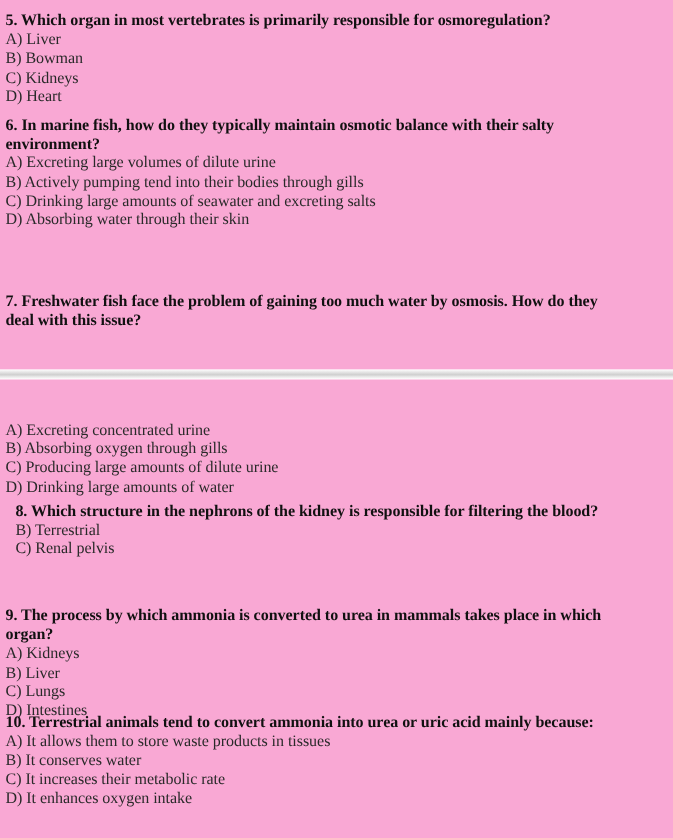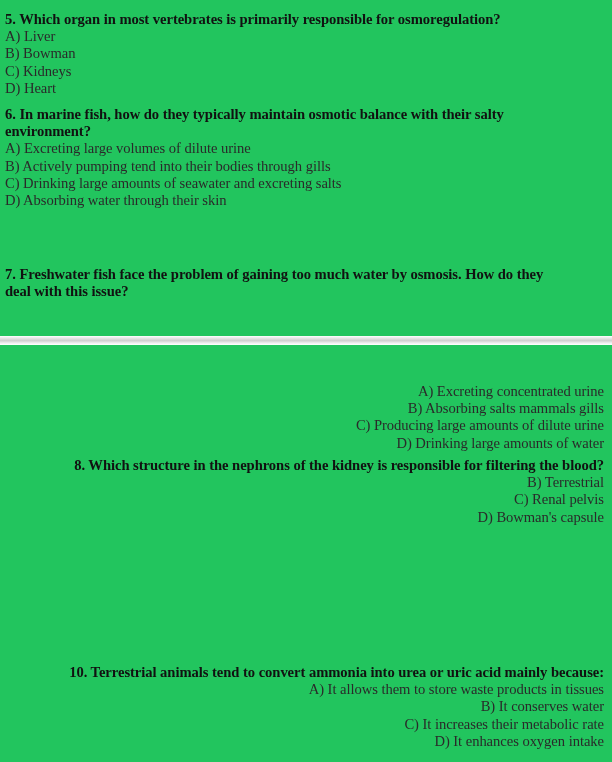--- a/index.html
+++ b/index.html
@@ -22,27 +22,27 @@
     inset: 0;
     width: 612px;
     height: 762px;
   }
 
   
   .pane {
     position: absolute;
     left: 0;
     width: 612px;
-    background: #22c55e;
+    background: #f9a8d4;
     box-sizing: border-box;
     padding-left: 5px;
     padding-right: 8px;
   }
   .pane-top    { top: 0px;   height: 336px; }
-  .pane-bottom { top: 345px; height: 417px; text-align: right; }
+  .pane-bottom { top: 345px; height: 417px; }
 
   
   .page-break {
     position: absolute;
     left: 0;
     top: 336px;
     width: 612px;
     height: 9px;
     background: linear-gradient(to bottom,
         #ffffff 0%,
@@ -76,21 +76,21 @@
   
   .grp { position: absolute; left: 5px; right: 8px; }
 
   #grp-q5  { top: 11px; }
   #grp-q6  { top: 106px; }
   #grp-q7  { top: 266px; }
 
   #grp-q7opts { top: 38px; }
   #grp-q8     { top: 112px; margin-left: 9px; }
   #grp-q9     { top: 207px; }
-  #grp-q10    { top: 319px; }
+  #grp-q10    { top: 304px; }
 </style>
 </head>
 <body>
 
 <div class="page">
 
   <div class="pane pane-top">
 
     <div class="grp" id="grp-q5">
       <div class="q-line">5. Which organ in most vertebrates is primarily responsible for osmoregulation?</div>
@@ -115,32 +115,39 @@
     </div>
 
   </div>
 
   <div class="page-break"></div>
 
   <div class="pane pane-bottom">
 
     <div class="grp" id="grp-q7opts">
       <div class="opt-line">A) Excreting concentrated urine</div>
-      <div class="opt-line">B) Absorbing salts mammals gills</div>
+      <div class="opt-line">B) Absorbing oxygen through gills</div>
       <div class="opt-line">C) Producing large amounts of dilute urine</div>
       <div class="opt-line">D) Drinking large amounts of water</div>
     </div>
 
     <div class="grp" id="grp-q8">
       <div class="q-line">8. Which structure in the nephrons of the kidney is responsible for filtering the blood?</div>
       <div class="opt-line">B) Terrestrial</div>
       <div class="opt-line">C) Renal pelvis</div>
-      <div class="opt-line">D) Bowman's capsule</div>
     </div>
 
+    <div class="grp" id="grp-q9">
+      <div class="q-line">9. The process by which ammonia is converted to urea in mammals takes place in which
+organ?</div>
+      <div class="opt-line">A) Kidneys</div>
+      <div class="opt-line">B) Liver</div>
+      <div class="opt-line">C) Lungs</div>
+      <div class="opt-line">D) Intestines</div>
+    </div>
 
     <div class="grp" id="grp-q10">
       <div class="q-line">10. Terrestrial animals tend to convert ammonia into urea or uric acid mainly because:</div>
       <div class="opt-line">A) It allows them to store waste products in tissues</div>
       <div class="opt-line">B) It conserves water</div>
       <div class="opt-line">C) It increases their metabolic rate</div>
       <div class="opt-line">D) It enhances oxygen intake</div>
     </div>
 
   </div>

